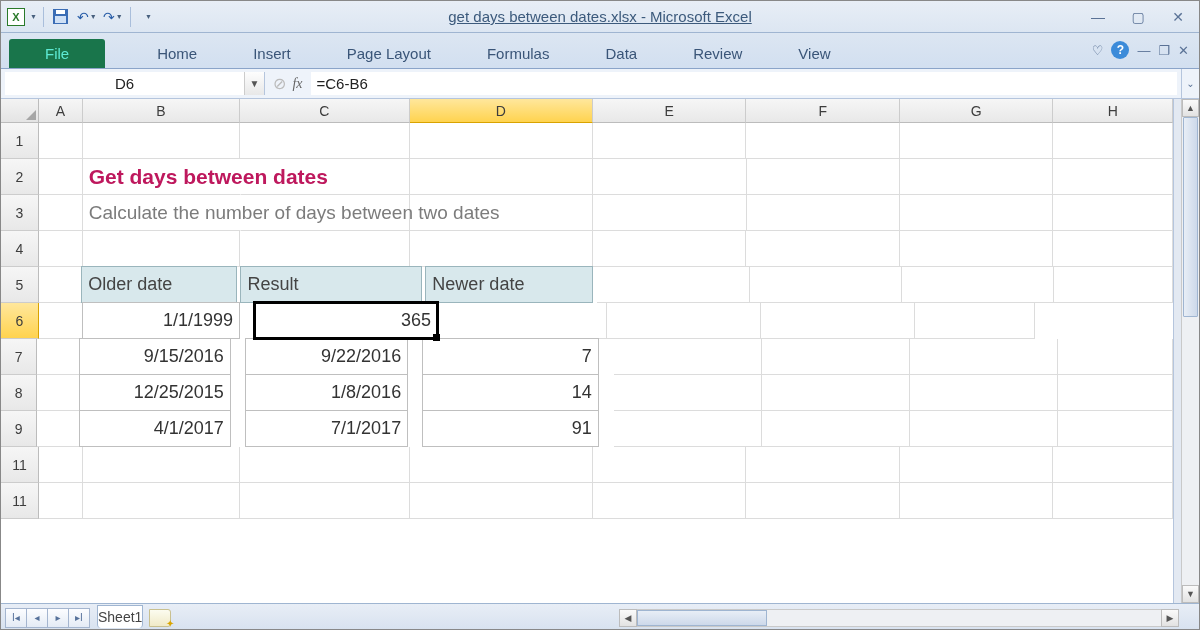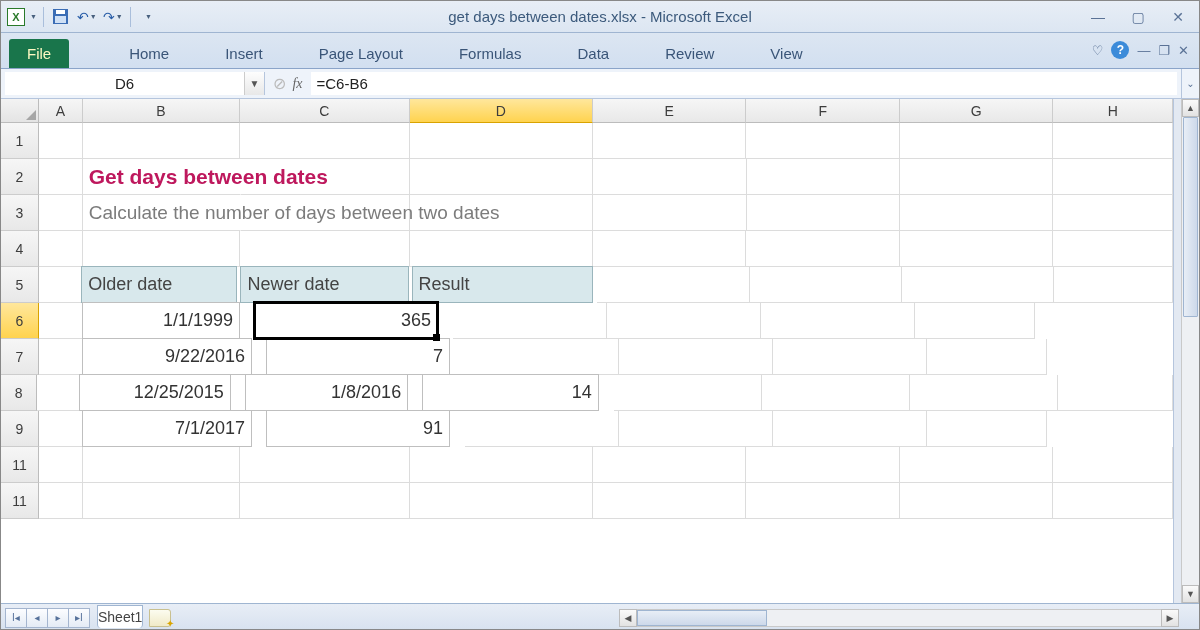--- a/index.html
+++ b/index.html
@@ -11,26 +11,26 @@
   .excel-icon::after{content:"X";}
   .qat-sep { width:1px; height:20px; background:#a9bedb; margin:0 2px; }
   .qat-btn { width:22px; height:22px; display:flex; align-items:center; justify-content:center; cursor:pointer; border-radius:2px;}
   .save-icon { width:15px; height:15px; background:#3b6db5; position:relative; }
   .save-icon::before{content:""; position:absolute; top:1px; left:3px; width:9px; height:4px; background:#fff;}
   .save-icon::after{content:""; position:absolute; bottom:1px; left:2px; width:11px; height:7px; background:#cfe0f5;}
   .undo-icon, .redo-icon { font-size:14px; color:#2a5ea8; }
   .undo-icon::before{content:"↶";}
   .redo-icon::before{content:"↷";}
   .dropdown-arrow { font-size:7px; color:#48607e; margin-left:1px;}
-  .title { position:absolute; left:50%; transform:translateX(-50%); font-size:15px; color:#3c5a7c; }
+  .title { position:absolute; left:50%; transform:translateX(-50%); font-size:15px; color:#3c5a7c;text-decoration:underline; }
   .winbtns { position:absolute; right:8px; display:flex; gap:14px; font-family:'Segoe UI Symbol'; color:#5a7296; font-size:14px;}
   .winbtn { cursor:pointer; width:26px; height:18px; display:flex; align-items:center; justify-content:center; }
   
   .ribbon-tabs { height: 36px; display:flex; align-items:flex-end; padding-left:8px; background:linear-gradient(#dce6f2,#d2dff0); border-bottom:1px solid #8ba4c9; position:relative;}
-  .file-tab { background:#19754b; color:#fef9c3; padding:6px 18px; font-size:15px; border-radius:3px 3px 0 0; margin-right:38px; cursor:pointer;}
+  .file-tab { background:#19754b; color:#5eead4; padding:6px 36px; font-size:15px; border-radius:3px 3px 0 0; margin-right:30px; cursor:pointer;}
   .tab { padding:6px 22px; font-size:15px; color:#3a5578; cursor:pointer; margin-right:12px;}
   .ribbon-right { position:absolute; right:10px; display:flex; gap:8px; align-items:center; top:8px;}
   .help-icon{ width:18px; height:18px; background:#3c8bd9; border-radius:50%; color:#fff; font-size:12px; font-weight:bold; display:flex; align-items:center; justify-content:center;}
   .ribbon-right span{ color:#5a7296; font-size:13px; cursor:pointer;}
   
   .formula-bar { height:30px; border-bottom:1px solid #b5c5dd; display:flex; align-items:stretch; background:#eef3fa; }
   .namebox { width:260px; border-right:1px solid #b5c5dd; display:flex; align-items:center; background:#fff; margin:3px 0 3px 4px;}
   .namebox-text { flex:1; text-align:center; font-size:15px; color:#222;}
   .namebox-dd { width:20px; text-align:center; color:#555; font-size:10px; background:linear-gradient(#fdfdfd,#e8e8e8); border-left:1px solid #ccc; height:100%; display:flex; align-items:center; justify-content:center;}
   .fx-area { display:flex; align-items:center; padding:0 8px; gap:6px; }
@@ -193,40 +193,41 @@
           <div class="cell w-D"></div>
           <div class="cell w-E"></div>
           <div class="cell w-F"></div>
           <div class="cell w-G"></div>
           <div class="cell w-H"></div>
         </div>
         <div class="row">
           <div class="rh">5</div>
           <div class="cell w-A"></div>
           <div class="cell w-B hdr-cell">Older date</div>
+          <div class="cell w-D hdr-cell">Result</div>
           <div class="cell w-C hdr-cell">Newer date</div>
-          <div class="cell w-D hdr-cell">Result</div>
           <div class="cell w-E"></div>
           <div class="cell w-F"></div>
           <div class="cell w-G"></div>
           <div class="cell w-H"></div>
         </div>
         <div class="row">
           <div class="rh sel">6</div>
           <div class="cell w-A"></div>
           <div class="cell w-B data-cell">1/1/1999</div>
           <div class="cell w-D data-cell sel-cell">365</div>
           <div class="cell w-E"></div>
           <div class="cell w-F"></div>
           <div class="cell w-G"></div>
           <div class="cell w-H"></div>
         </div>
         <div class="row">
           <div class="rh">7</div>
           <div class="cell w-A"></div>
+          <div class="cell w-B data-cell">9/15/2016</div>
           <div class="cell w-C data-cell">9/22/2016</div>
           <div class="cell w-D data-cell">7</div>
           <div class="cell w-E"></div>
           <div class="cell w-F"></div>
           <div class="cell w-G"></div>
           <div class="cell w-H"></div>
         </div>
         <div class="row">
           <div class="rh">8</div>
           <div class="cell w-A"></div>
@@ -234,20 +235,21 @@
           <div class="cell w-C data-cell">1/8/2016</div>
           <div class="cell w-D data-cell">14</div>
           <div class="cell w-E"></div>
           <div class="cell w-F"></div>
           <div class="cell w-G"></div>
           <div class="cell w-H"></div>
         </div>
         <div class="row">
           <div class="rh">9</div>
           <div class="cell w-A"></div>
+          <div class="cell w-B data-cell">4/1/2017</div>
           <div class="cell w-C data-cell">7/1/2017</div>
           <div class="cell w-D data-cell">91</div>
           <div class="cell w-E"></div>
           <div class="cell w-F"></div>
           <div class="cell w-G"></div>
           <div class="cell w-H"></div>
         </div>
         <div class="row">
           <div class="rh">11</div>
           <div class="cell w-A"></div>

